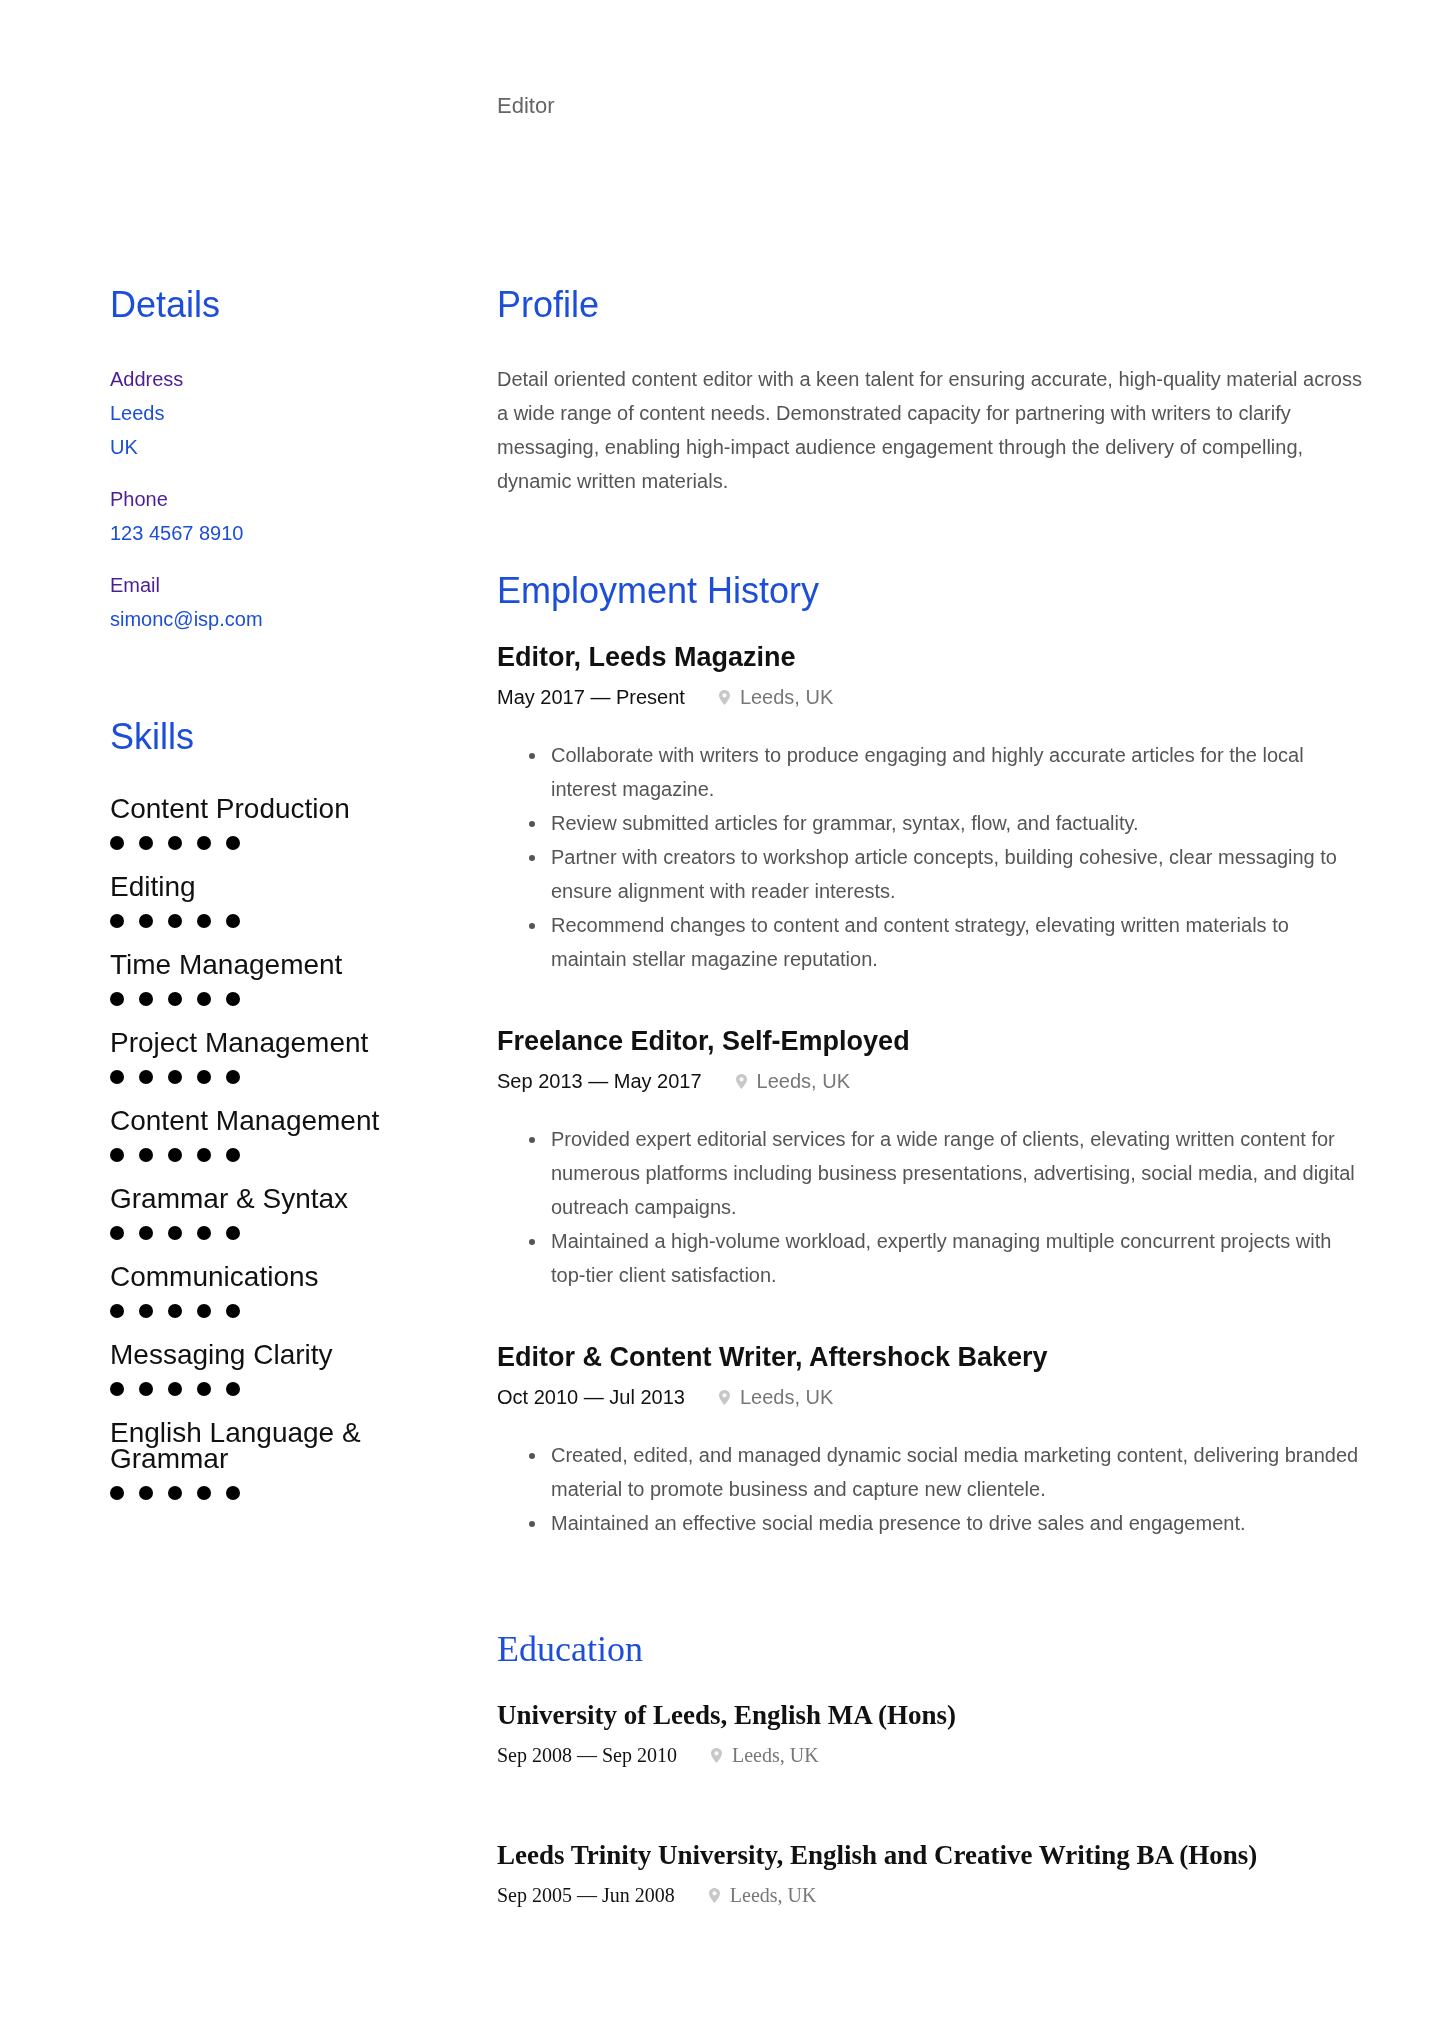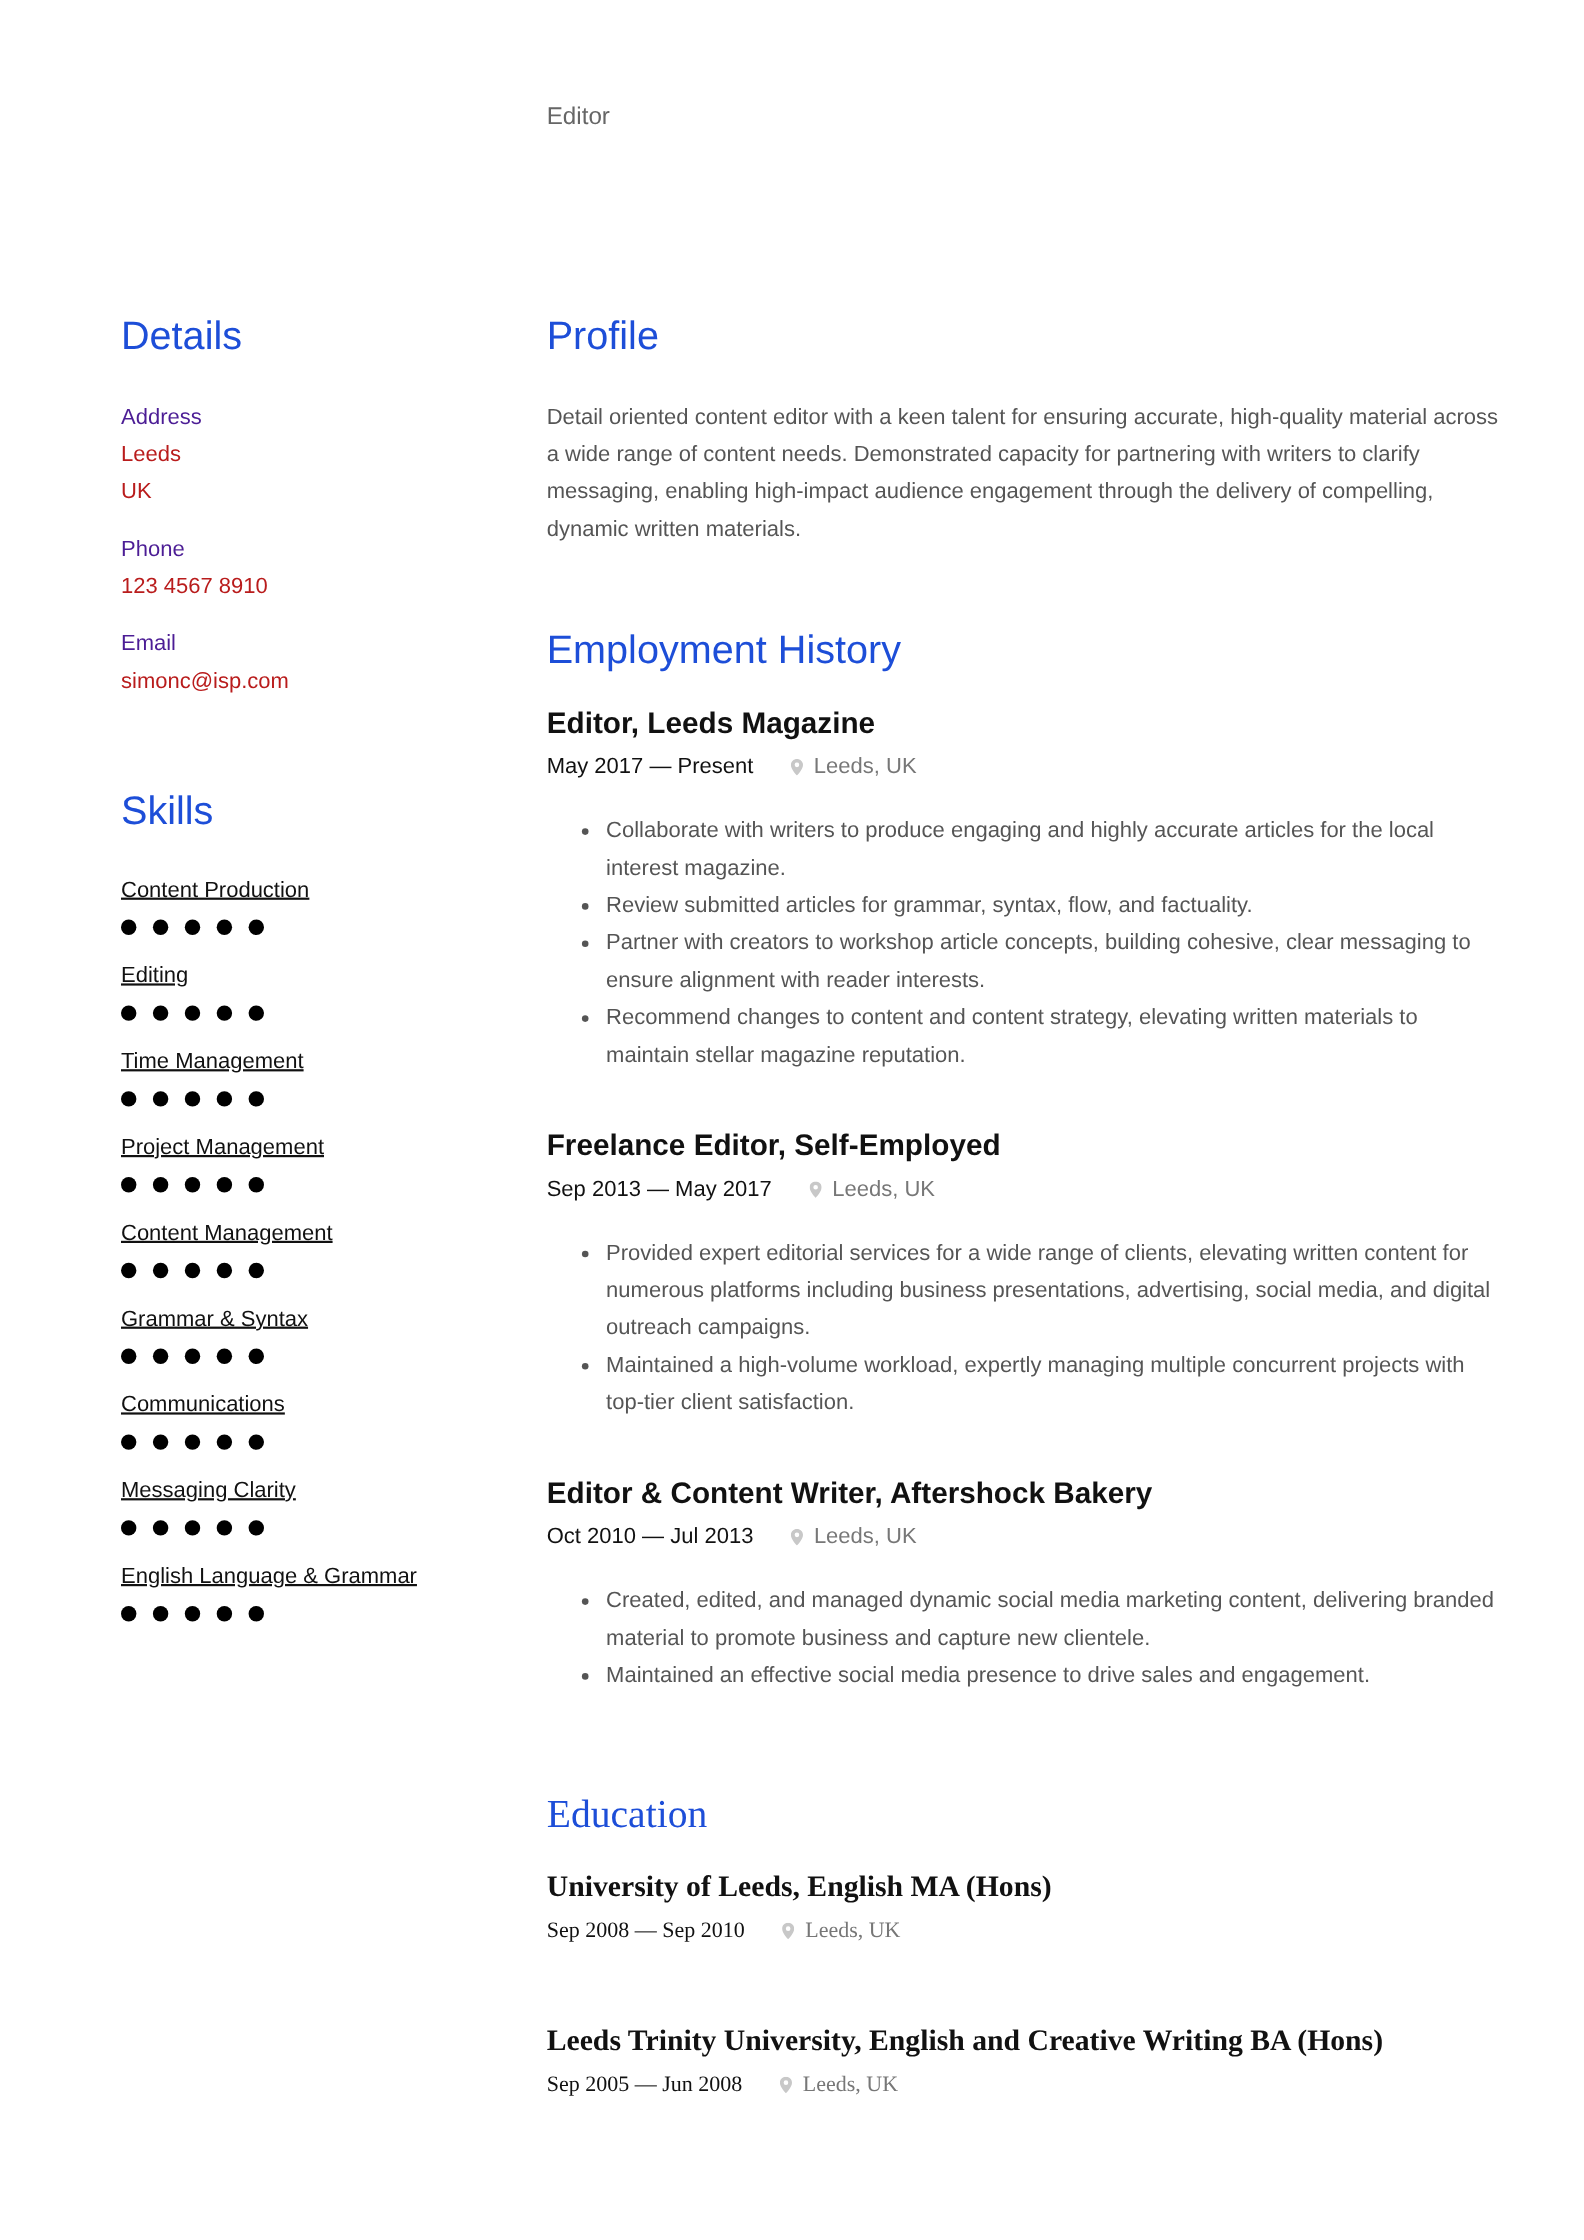--- a/index.html
+++ b/index.html
@@ -9,29 +9,29 @@
     .header { position: absolute; left: 497px; top: 72px; }
     .name { font-size: 52px; line-height: 62px; color: #111; font-weight: 400; letter-spacing: -0.5px; }
     .job-title { font-size: 22px; line-height: 28px; color: #666; margin-top: 20px; }
 
     .sidebar { position: absolute; left: 110px; top: 284px; width: 330px; }
     .main { position: absolute; left: 497px; top: 284px; width: 870px; }
 
     .section-title { font-size: 36px; line-height: 42px; color: #1d4ed8; font-weight: 400; }
 
     .detail-label { font-size: 20px; line-height: 26px; color: #4c1d95; }
-    .detail-value { font-size: 20px; line-height: 34px; color: #b91c1c; }
+    .detail-value { font-size: 20px; line-height: 34px; color: #1d4ed8; }
     .detail-group { margin-top: 22px; }
     .detail-group.first { margin-top: 40px; }
     .detail-group .detail-label { margin-bottom: 4px; }
 
     .skills { margin-top: 80px; }
     .skill { margin-top: 24px; }
     .skills .skill:first-of-type { margin-top: 38px; }
-    .skill-name { font-size: 20px; line-height: 26px; color: #111; text-decoration: underline; }
+    .skill-name { font-size: 28px; line-height: 26px; color: #111; }
     .dots { display: flex; gap: 15px; margin-top: 14px; height: 14px; }
     .dot { width: 14px; height: 14px; border-radius: 50%; background: #000; }
 
     .profile-text { font-size: 20px; line-height: 34px; color: #555; margin-top: 36px; width: 870px; }
 
     .employment { margin-top: 72px; }
     .job { margin-top: 48px; }
     .job.first { margin-top: 28px; }
     .job-heading { font-size: 27px; line-height: 34px; color: #111; }
     .meta { display: flex; align-items: center; margin-top: 10px; font-size: 20px; line-height: 26px; }

